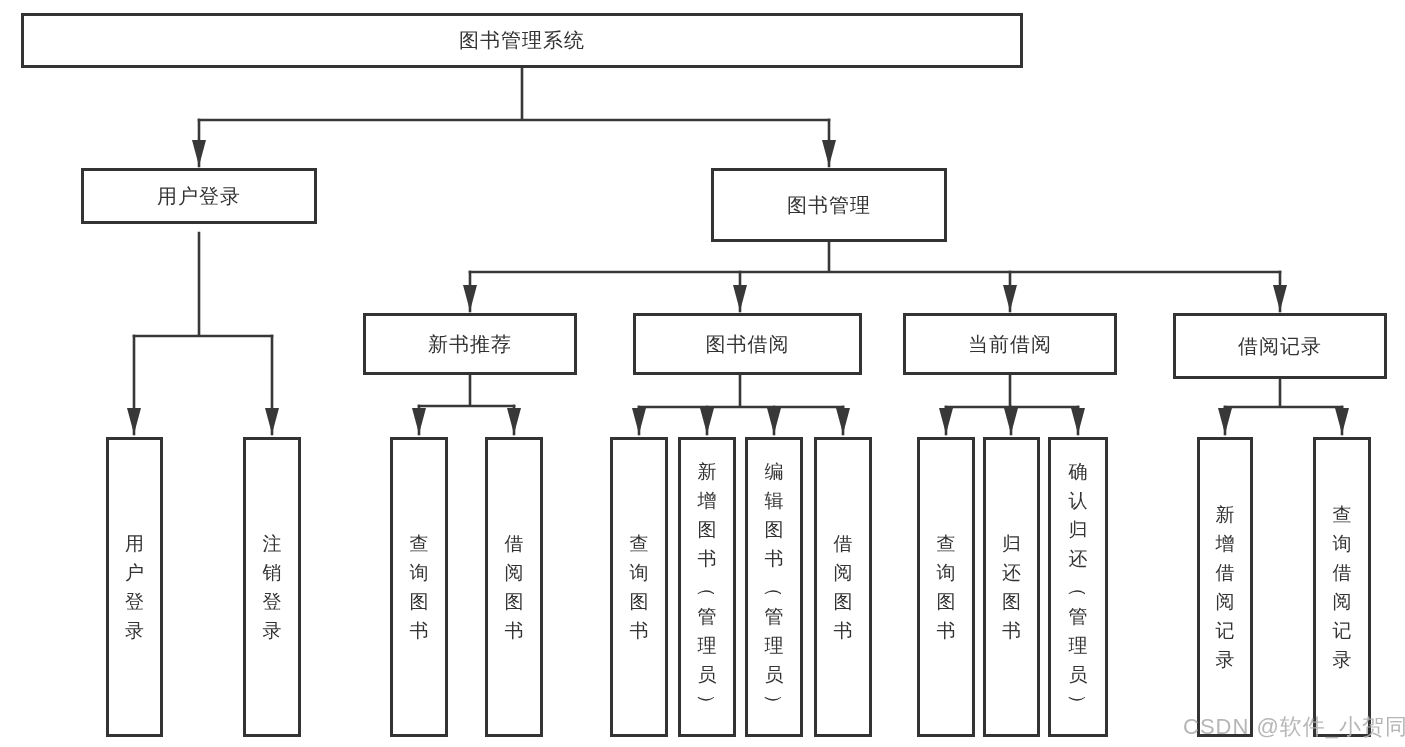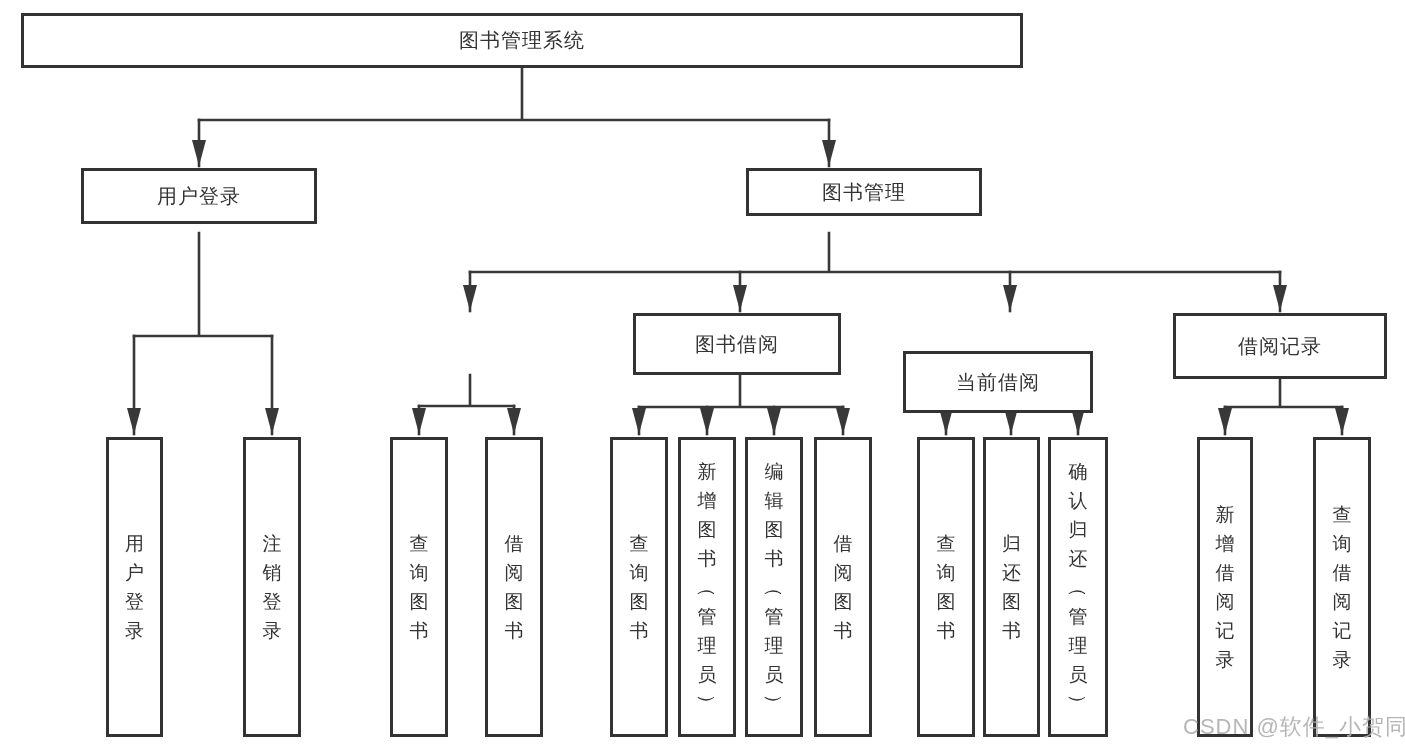--- a/index.html
+++ b/index.html
@@ -88,28 +88,31 @@
     </g>
   </svg>
 
   <div class="box hbox" style="left:21px;top:13px;width:1002px;height:55px;">
     <span>图书管理系统</span>
   </div>
 
   <div class="box hbox" style="left:81px;top:168px;width:236px;height:56px;">
     <span>用户登录</span>
   </div>
-  <div class="box hbox" style="left:746px;top:168px;width:236px;height:48px;">
+  <div class="box hbox" style="left:711px;top:168px;width:236px;height:74px;">
     <span>图书管理</span>
   </div>
 
-  <div class="box hbox" style="left:633px;top:313px;width:208px;height:62px;">
+  <div class="box hbox" style="left:363px;top:313px;width:214px;height:62px;">
+    <span>新书推荐</span>
+  </div>
+  <div class="box hbox" style="left:633px;top:313px;width:229px;height:62px;">
     <span>图书借阅</span>
   </div>
-  <div class="box hbox" style="left:903px;top:313px;width:190px;height:62px;margin-top:38px;">
+  <div class="box hbox" style="left:903px;top:313px;width:214px;height:62px;">
     <span>当前借阅</span>
   </div>
   <div class="box hbox" style="left:1173px;top:313px;width:214px;height:66px;">
     <span>借阅记录</span>
   </div>
 
   <div class="box vbox" style="left:106px;top:437px;width:57px;height:300px;">
       <span>用</span>
       <span>户</span>
       <span>登</span>

